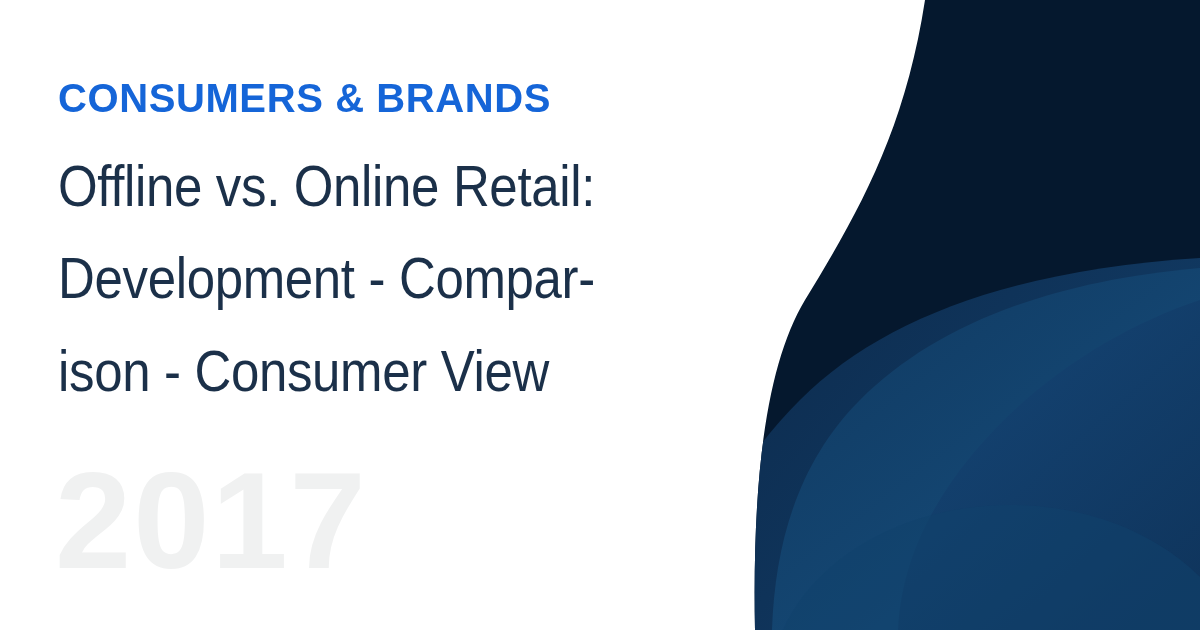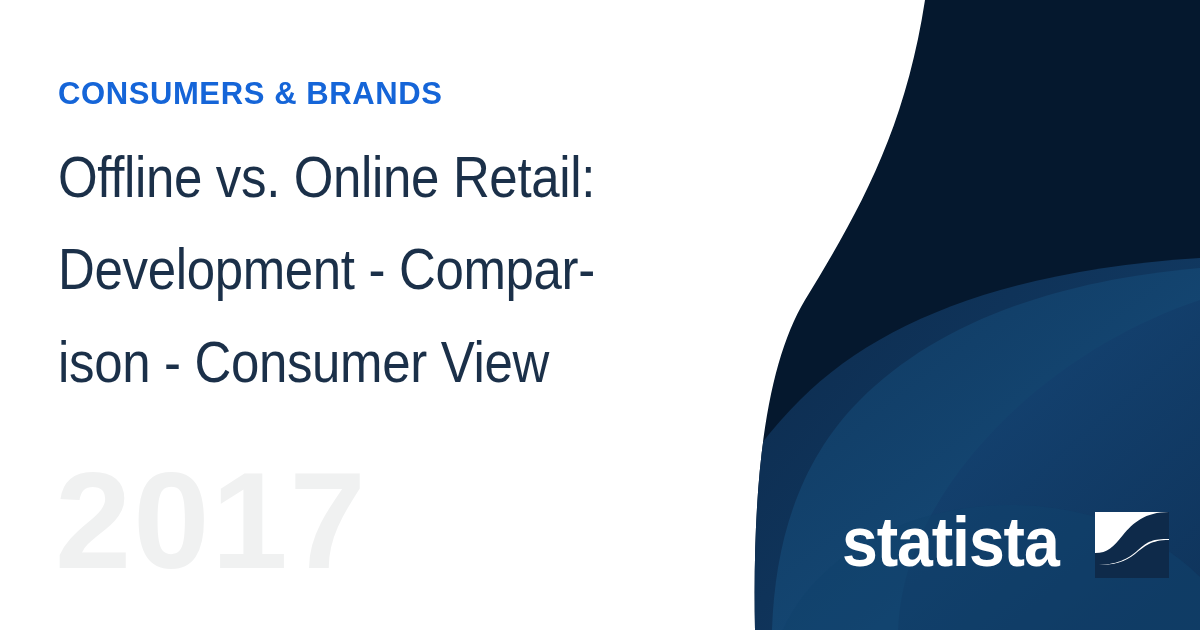--- a/index.html
+++ b/index.html
@@ -28,21 +28,21 @@
   
   #text-column {
     position: absolute;
     left: 58px;
     top: 78px;
     width: 720px;
   }
 
   #kicker {
     font-family: "Liberation Sans", sans-serif;
-    font-size: 31px;
+    font-size: 40px;
     font-weight: 700;
     letter-spacing: 0.6px;
     line-height: 1.0;
     color: #1565D8;
     margin: 0 0 22px 0;
     white-space: nowrap;
   }
 
   #headline {
     font-family: "Liberation Sans", sans-serif;
@@ -152,41 +152,14 @@
 
     <h1 id="headline">
       <span class="hl-line">Offline vs. Online Retail:</span>
       <span class="hl-line">Development - Compar-</span>
       <span class="hl-line">ison - Consumer View</span>
     </h1>
   </div>
 
   <div id="year">2017</div>
 
-  <div id="brand">
-    <div id="brand-wordmark">statista</div>
-
-    <svg id="brand-mark" width="74" height="66" viewBox="0 0 74 66">
-      <rect x="0" y="0" width="74" height="66" fill="#ffffff"></rect>
-
-      <path d="M 74 0 L 74 28
-               C 56 28, 50 34, 40 42
-               C 30 50, 20 53, 0 53
-               L 0 66 L 74 66 L 74 0
-               Z" fill="#0E2A4A"></path>
-      <path d="M 0 53
-               C 22 53, 32 48, 42 39
-               C 52 30, 58 26, 74 26
-               L 74 0
-               C 48 0, 36 10, 26 22
-               C 16 34, 12 40, 0 40
-               Z" fill="#ffffff"></path>
-      <path d="M 74 0
-               C 50 0, 38 11, 28 23
-               C 18 35, 13 41, 0 41
-               L 0 53
-               C 22 53, 33 47, 43 38
-               C 53 29, 58 27, 74 27
-               Z" fill="#0E2A4A"></path>
-    </svg>
-  </div>
 
 </div>
 
 </body></html>

